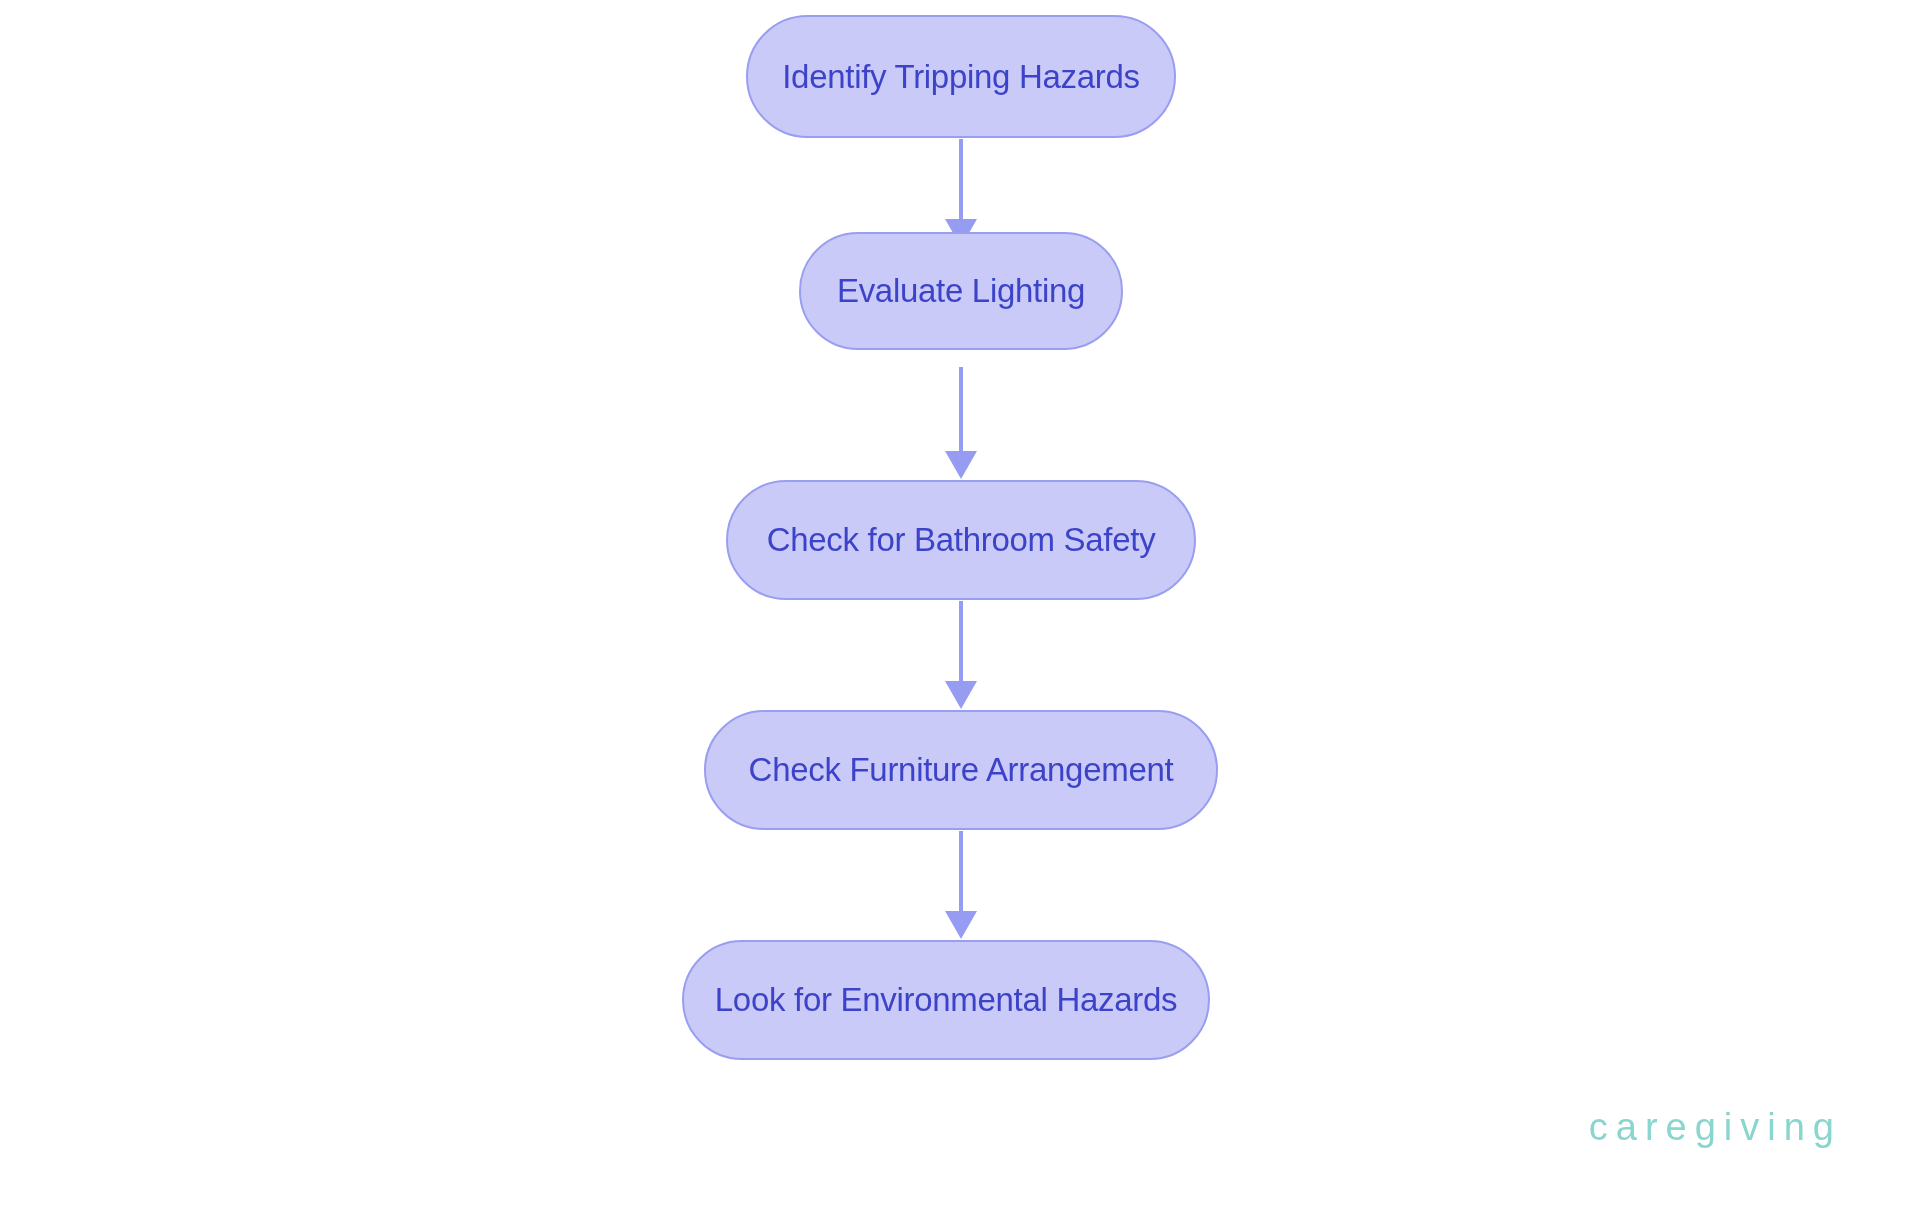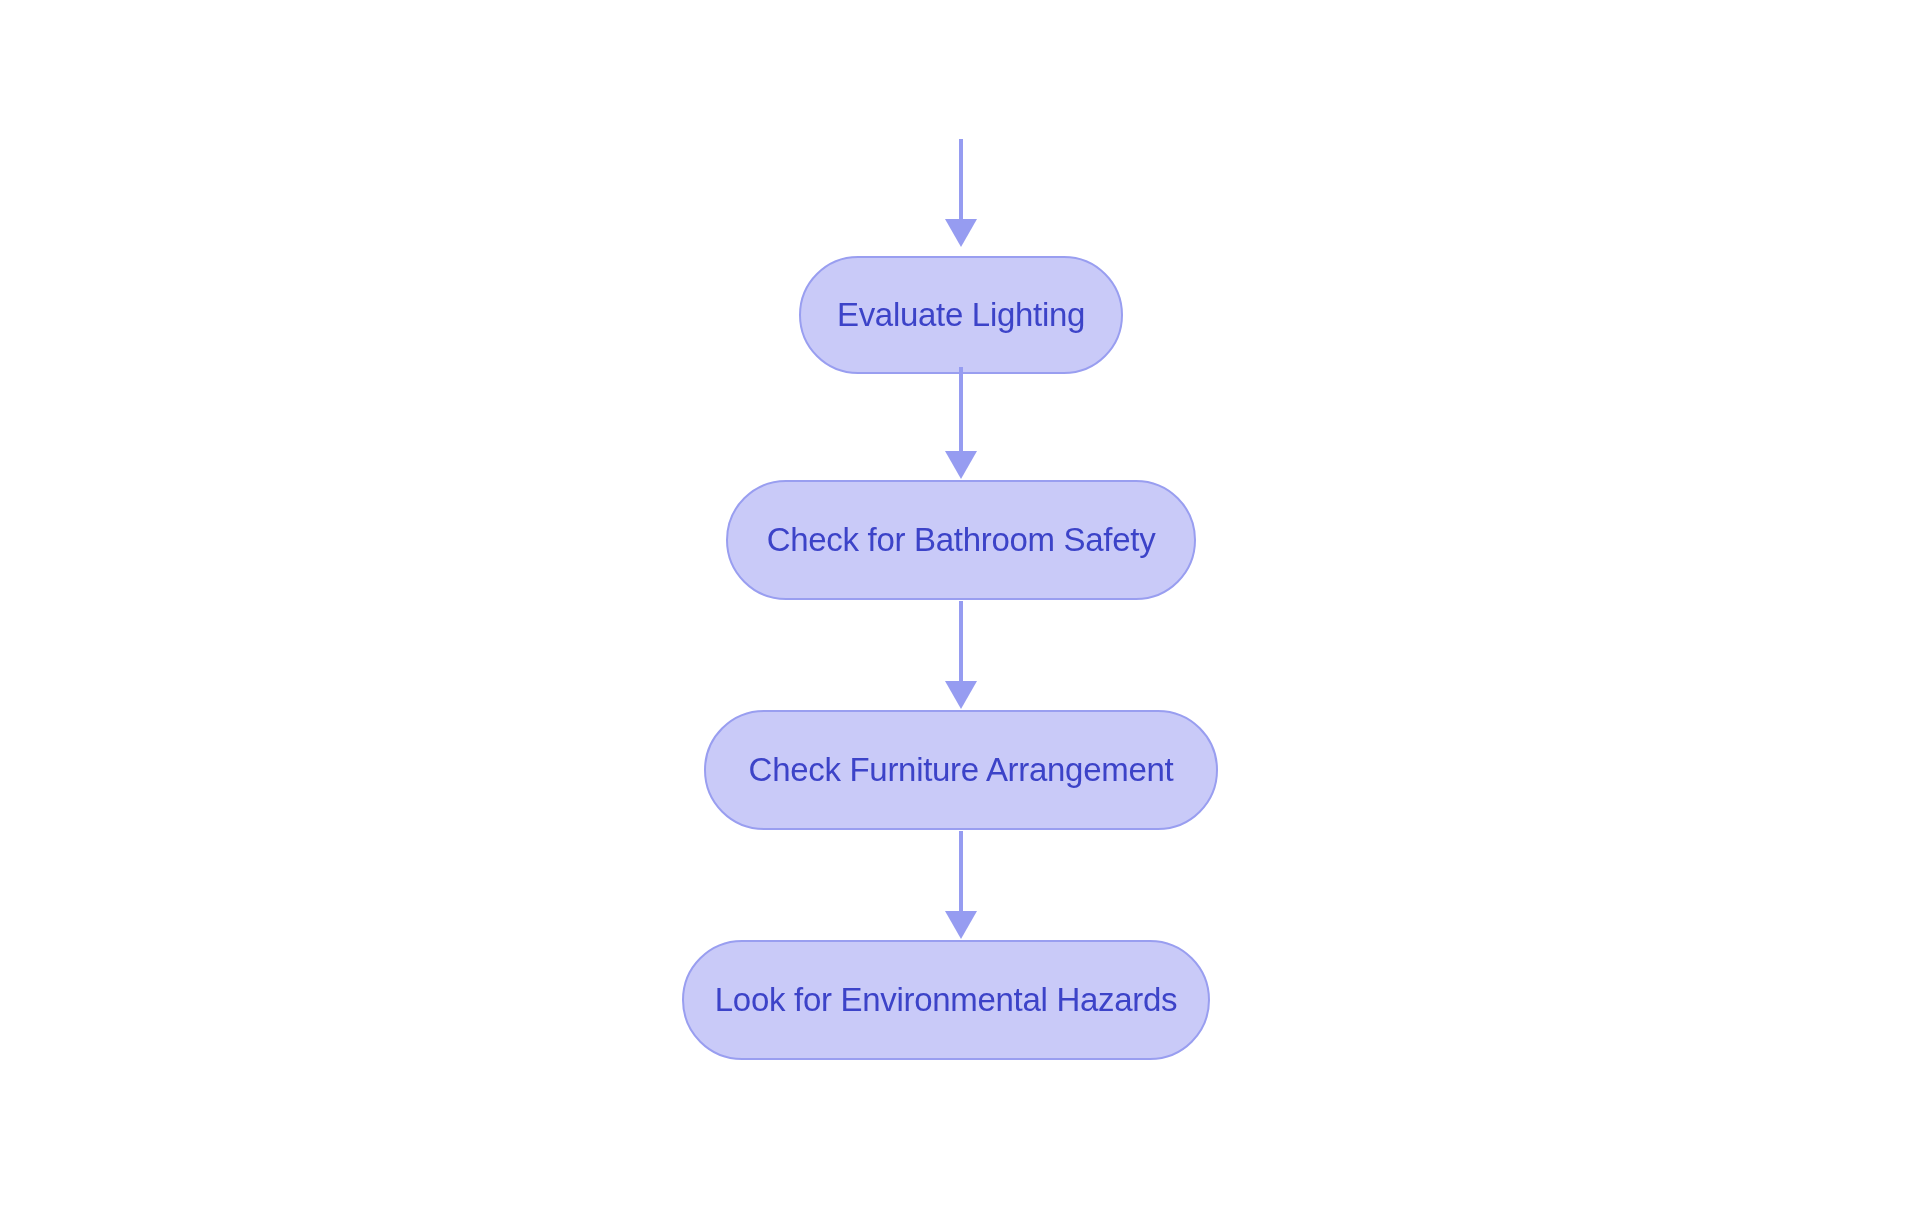--- a/index.html
+++ b/index.html
@@ -25,21 +25,21 @@
     background: var(--node-fill, #c9caf8);
     border: 2px solid var(--node-border, #999ef0);
     border-radius: 62px;
     color: var(--node-text, #3c43c8);
     font-size: 33px;
     letter-spacing: -0.3px;
     text-align: center;
     white-space: nowrap;
   }
   .node-1 { left: 746px; top: 15px;  width: 430px; height: 123px; }
-  .node-2 { left: 799px; top: 256px; width: 324px; height: 118px; }
+  .node-2 { left: 799px; top: 232px; width: 324px; height: 118px; }
   .node-3 { left: 726px; top: 480px; width: 470px; height: 120px; }
   .node-4 { left: 704px; top: 710px; width: 514px; height: 120px; }
   .node-5 { left: 682px; top: 940px; width: 528px; height: 120px; }
 
   
   .arrow {
     position: absolute;
     left: 943px;
     width: 36px;
     display: flex;
@@ -104,20 +104,23 @@
     line-height: 1;
     letter-spacing: 8px;
     color: var(--logo-subteal, #89d6cf);
   }
 </style>
 </head>
 <body>
 
 <div class="canvas">
 
+  <div class="node node-1">
+    <span>Identify Tripping Hazards</span>
+  </div>
 
   <div class="arrow arrow-1">
     <div class="arrow-line"></div>
     <div class="arrow-head"></div>
   </div>
 
   <div class="node node-2">
     <span>Evaluate Lighting</span>
   </div>
 
@@ -142,15 +145,16 @@
   <div class="arrow arrow-4">
     <div class="arrow-line"></div>
     <div class="arrow-head"></div>
   </div>
 
   <div class="node node-5">
     <span>Look for Environmental Hazards</span>
   </div>
 
   <div class="logo">
+    <div class="logo-sub">caregiving</div>
   </div>
 
 </div>
 
 </body></html>

